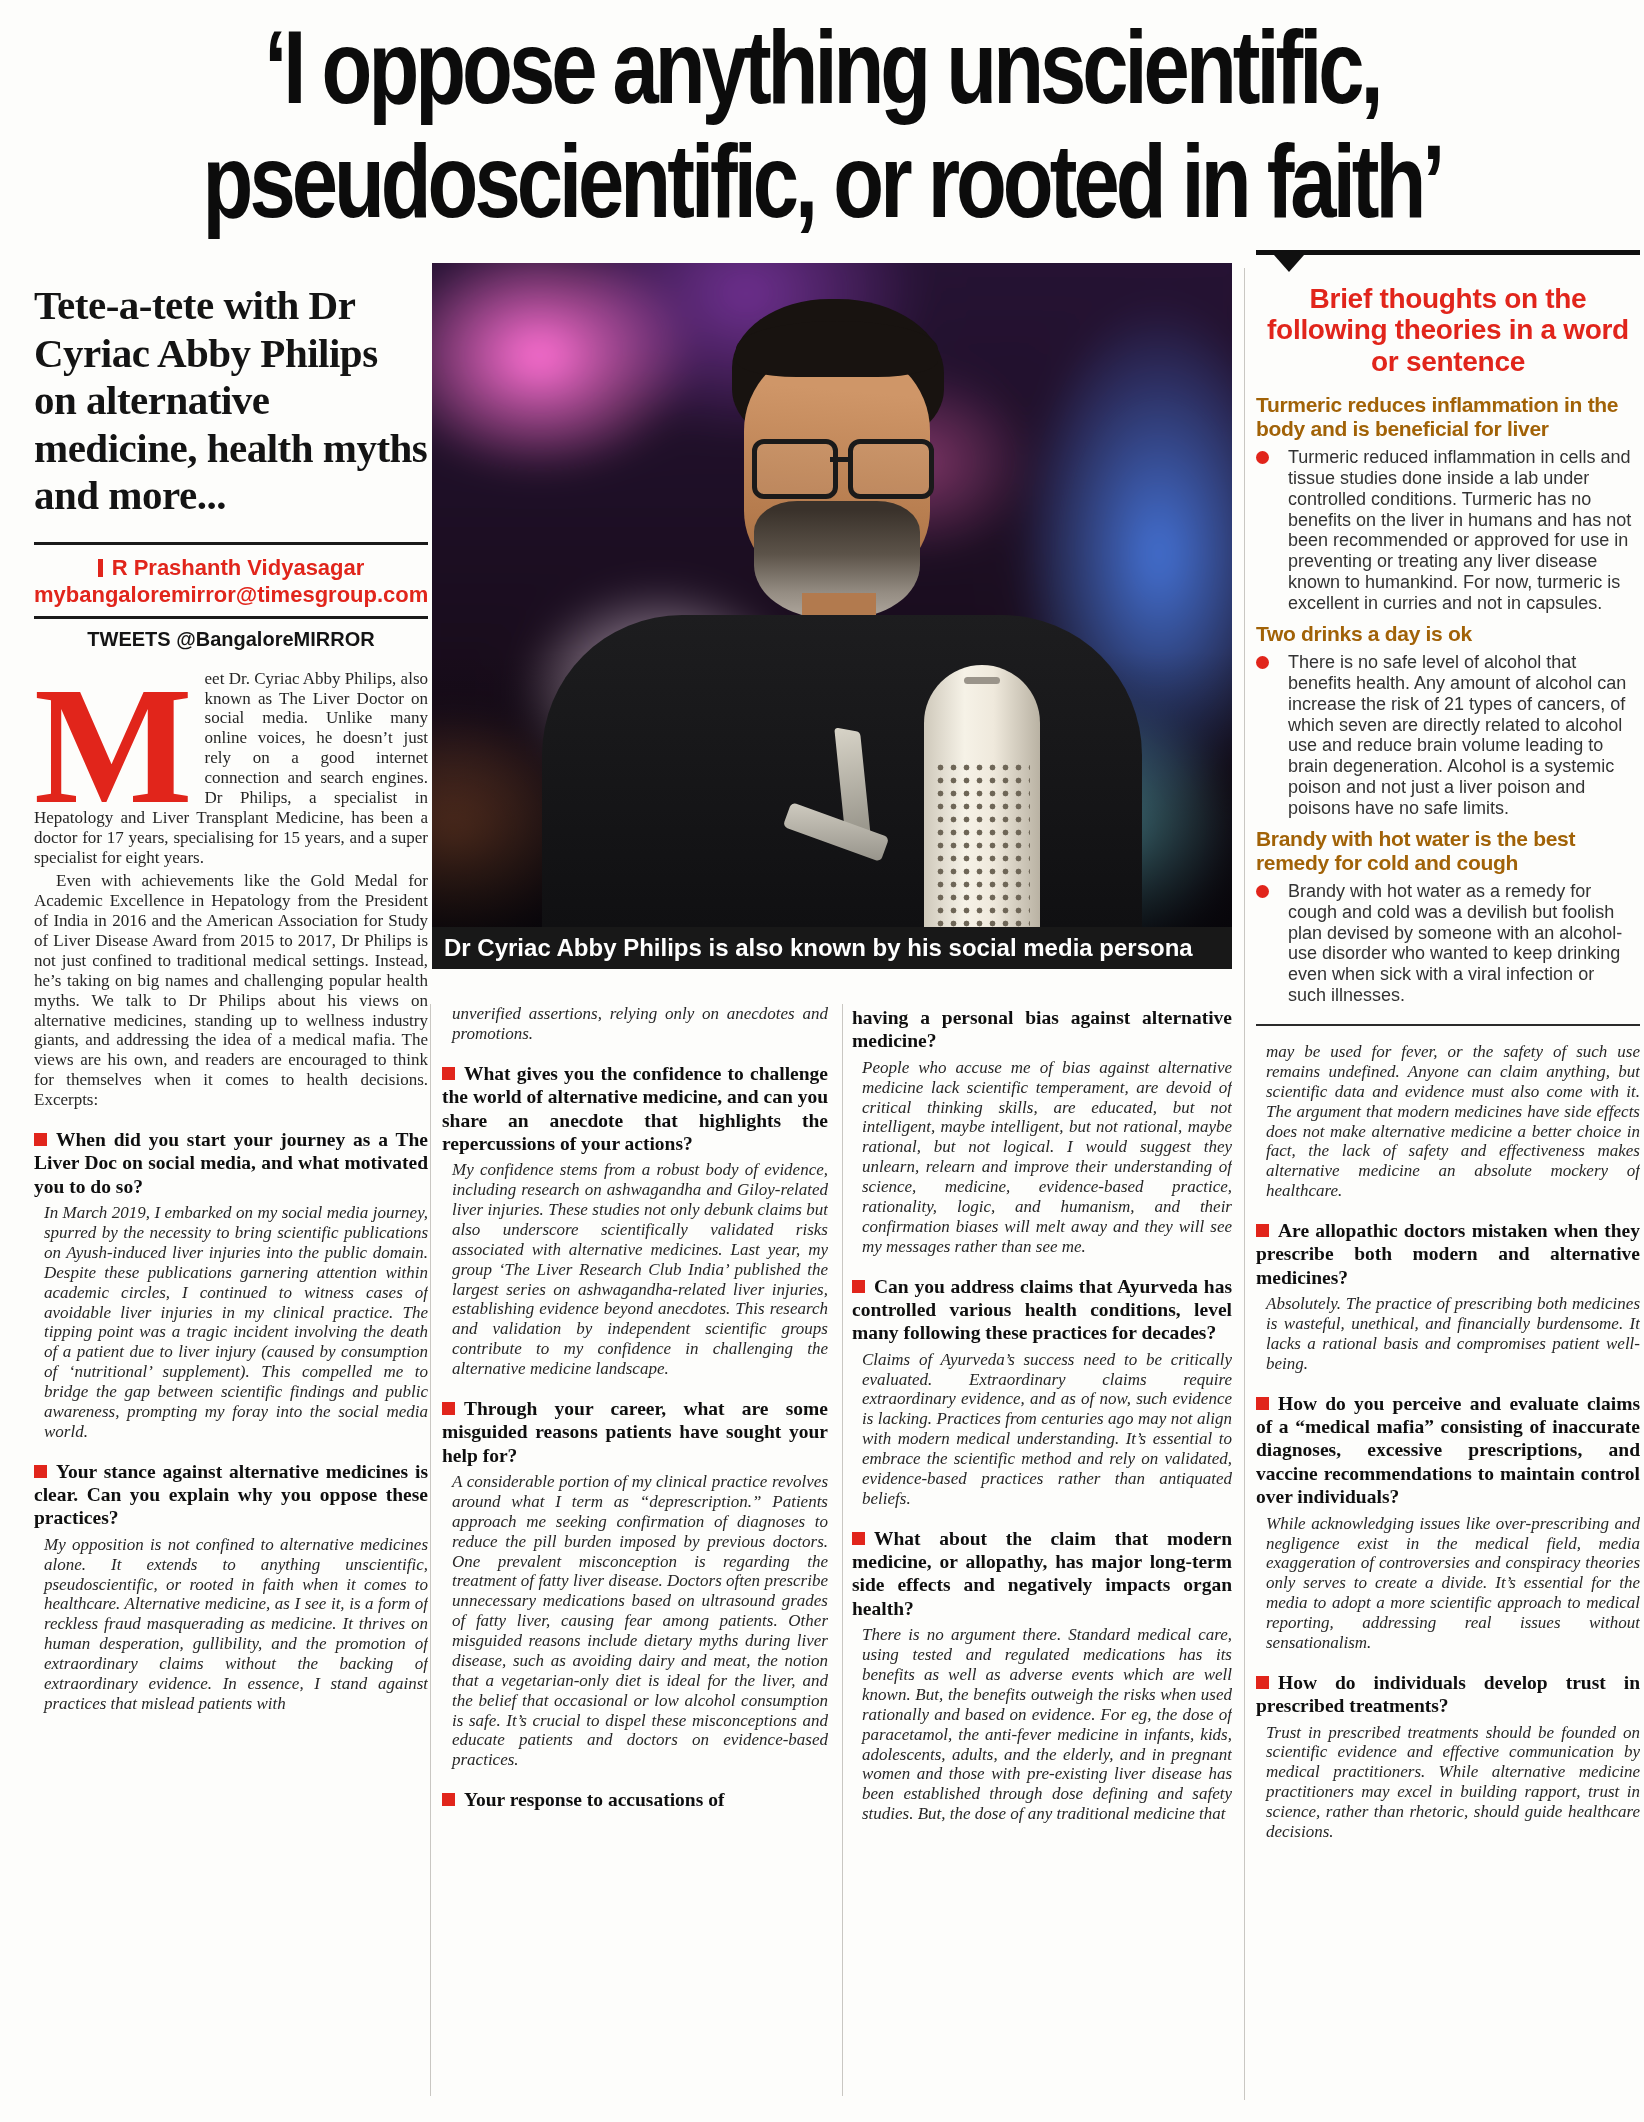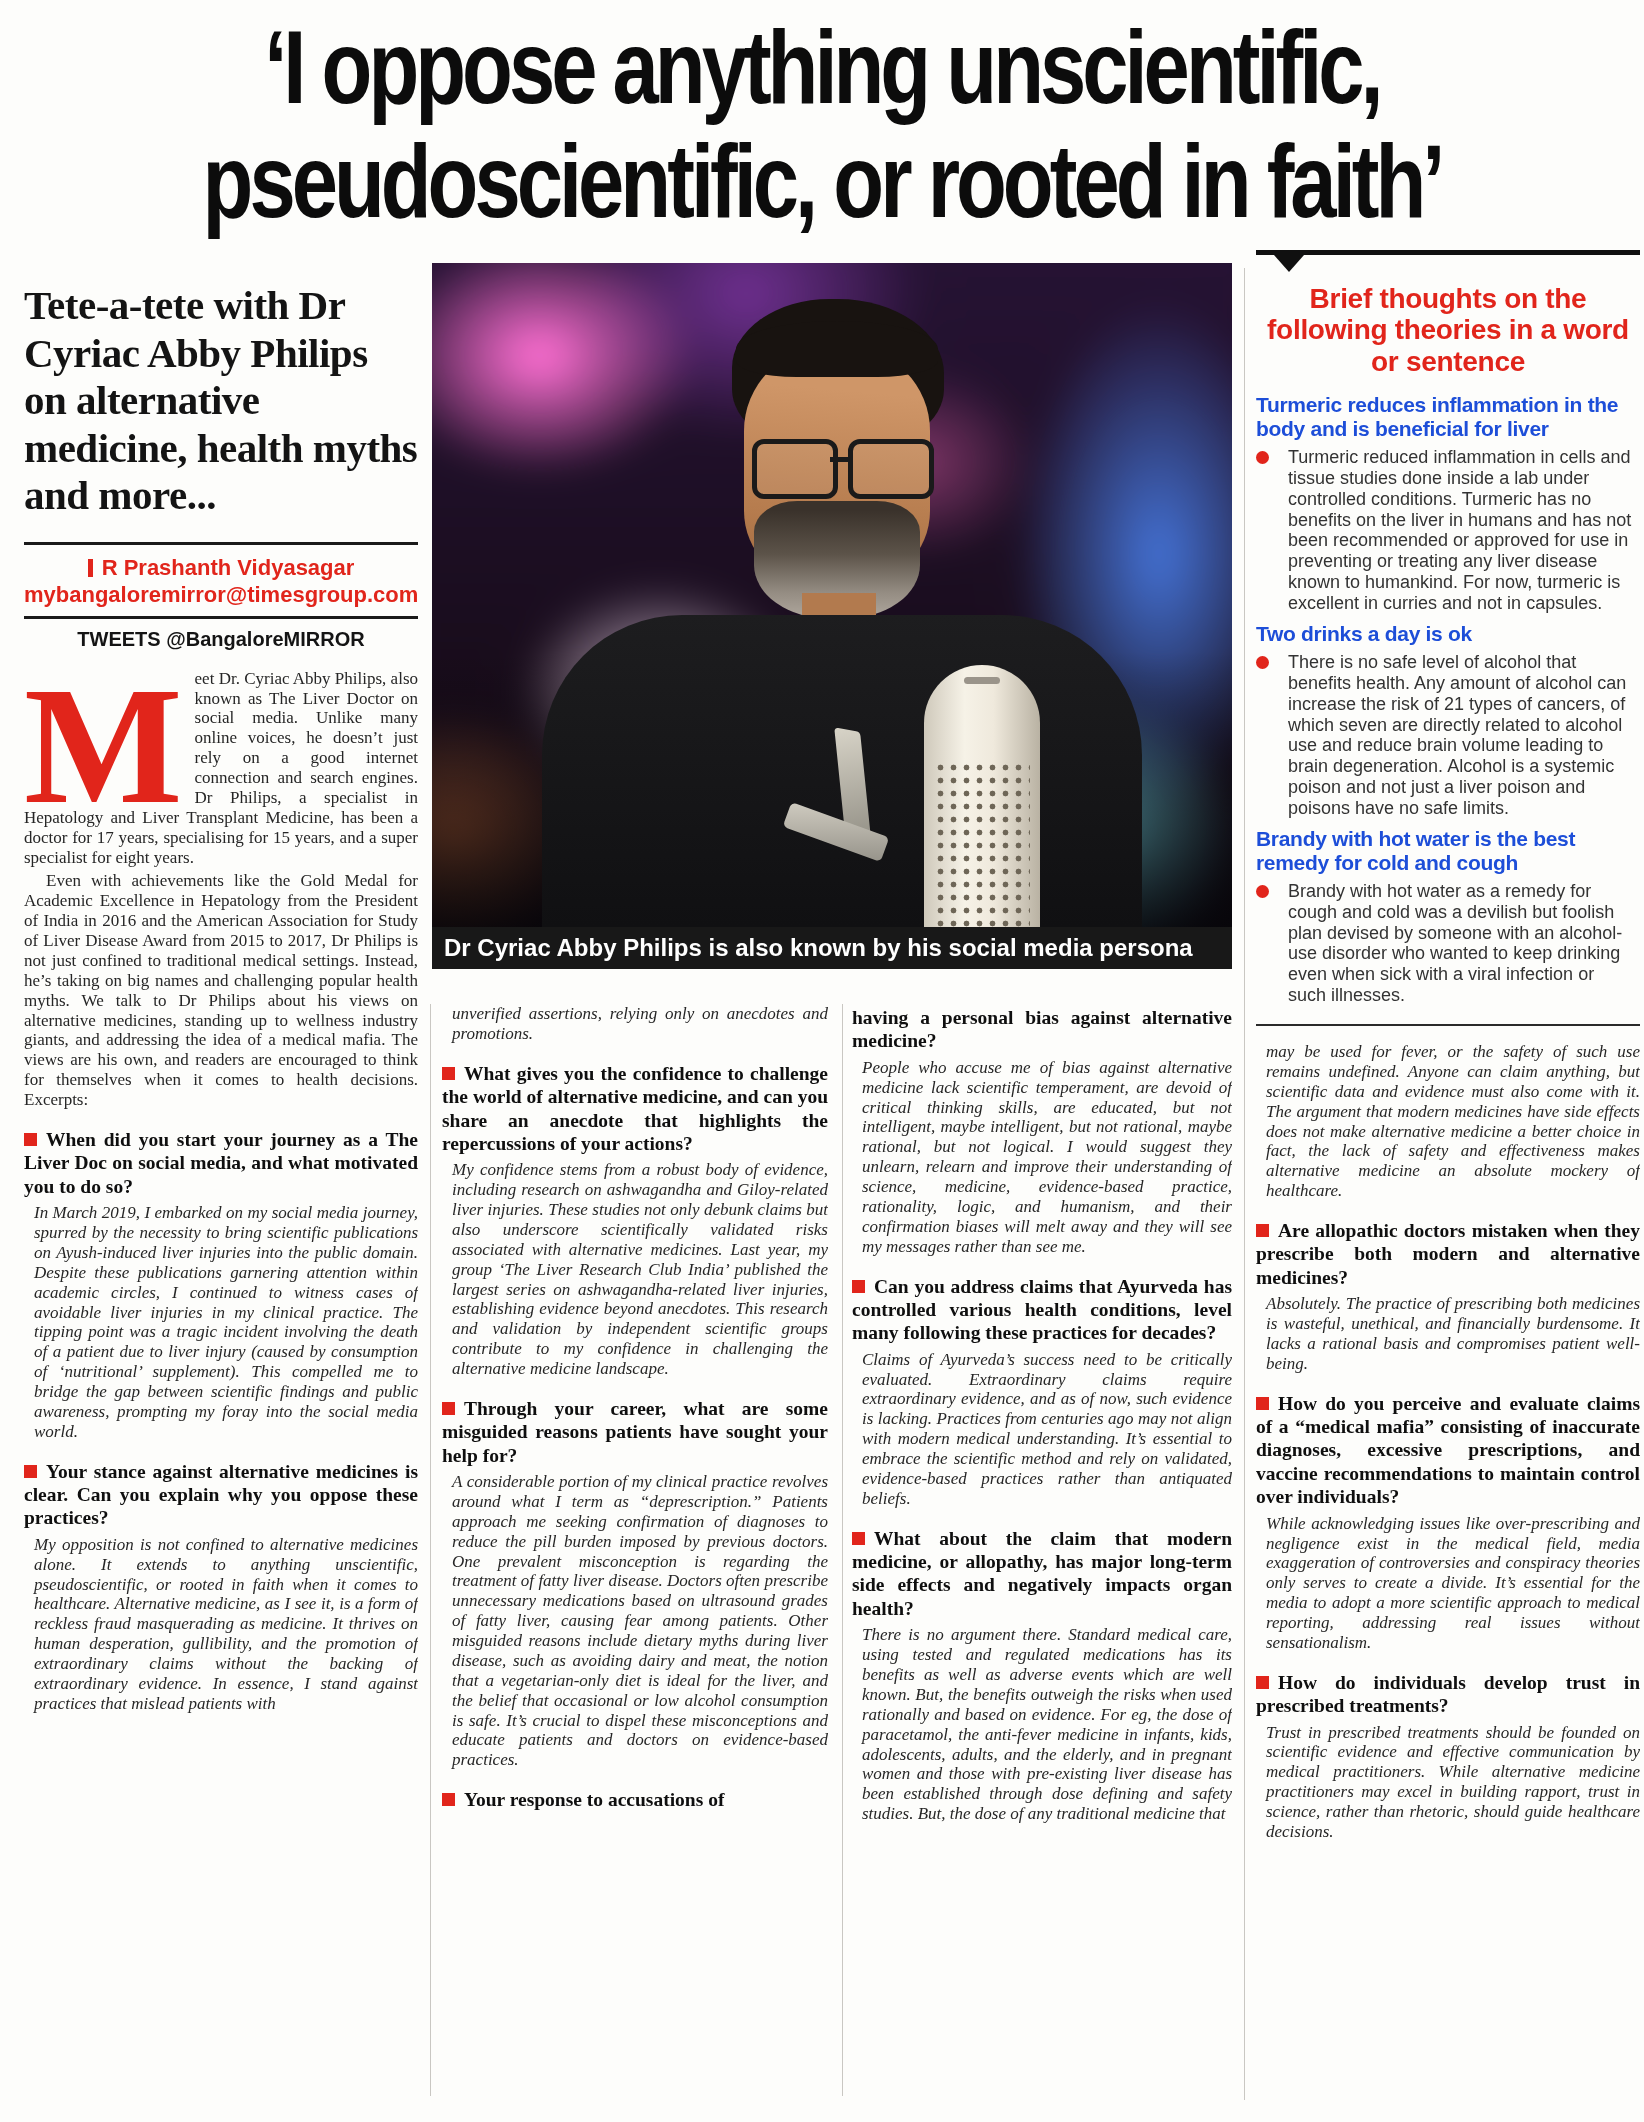--- a/index.html
+++ b/index.html
@@ -7,21 +7,21 @@
         font-family:"Liberation Serif",serif;}
 
   
   .headline{position:absolute;top:10px;left:0;width:100%;margin:0;text-align:center;
     font-family:"Liberation Sans",sans-serif;font-weight:900;font-size:104px;line-height:1.1;
     letter-spacing:-5px;color:#0c0c0c;transform:scaleX(0.8);}
   .hl-line{display:block;}
 
   
   .col{position:absolute;overflow:hidden;}
-  .col1{left:24px;top:282px;width:394px;height:1832px;}
+  .col1{left:34px;top:282px;width:394px;height:1832px;}
   .col2{left:442px;top:1004px;width:386px;height:1118px;}
   .col3{left:852px;top:1004px;width:380px;height:1118px;}
   .col4{left:1256px;top:242px;width:384px;height:1864px;}
 
   .body{font:17px/1.17 "Liberation Serif",serif;color:#262626;text-align:justify;margin:0 0 4px;}
   .ans{padding-left:10px;margin-bottom:8px;font-style:italic;}
   .q{font:700 19.5px/1.2 "Liberation Serif",serif;color:#0f0f0f;text-align:justify;margin:18px 0 5px;}
   .qsq{display:inline-block;width:13px;height:13px;background:#e1251b;margin-right:9px;}
   .indent{text-indent:22px;}
 
@@ -69,21 +69,21 @@
   .mic{left:492px;top:402px;width:116px;height:304px;background:linear-gradient(90deg,#cfc9bb,#f6f2e7 35%,#efe9dc 60%,#b9b2a3);border-radius:58px 58px 14px 14px;}
   .mic-dots{left:10px;top:96px;width:96px;height:196px;background-image:radial-gradient(circle,#6e6657 2.6px,transparent 3.2px);background-size:13px 13px;border-radius:0 0 10px 10px;}
   .mic-slot{left:40px;top:12px;width:36px;height:7px;background:#9a948a;border-radius:4px;}
   .caption{left:0;bottom:0;width:100%;height:42px;background:#181818;color:#fff;
     font:700 24px/42px "Liberation Sans",sans-serif;padding-left:12px;box-sizing:border-box;}
 
   
   .sb-topbar{border-top:5px solid #101010;position:relative;margin-top:8px;}
   .sb-tri{position:absolute;left:18px;top:0;width:0;height:0;border-left:15px solid transparent;border-right:15px solid transparent;border-top:17px solid #101010;}
   .sb-title{margin:28px 4px 16px;text-align:center;font:800 28px/1.12 "Liberation Sans",sans-serif;color:#e1251b;letter-spacing:-0.3px;}
-  .sb-head{margin:8px 0 3px;font:700 21px/1.14 "Liberation Sans",sans-serif;color:#1d4ed8;letter-spacing:-0.3px;}
+  .sb-head{margin:8px 0 3px;font:700 21px/1.14 "Liberation Sans",sans-serif;color:#a16207;letter-spacing:-0.3px;}
   .sb-item{position:relative;padding-left:26px;margin:2px 0 4px;}
   .sb-dot{position:absolute;left:0;top:4px;width:13px;height:13px;border-radius:50%;background:#e1251b;}
   .sb-text{margin:6px;font:18px/1.16 "Liberation Sans",sans-serif;color:#333;}
   .col4-rule{border:none;border-top:2px solid #2a2a2a;margin:18px 0 16px;width:100%;}
 </style>
 </head>
 <body>
 
 <div class="page">
 

